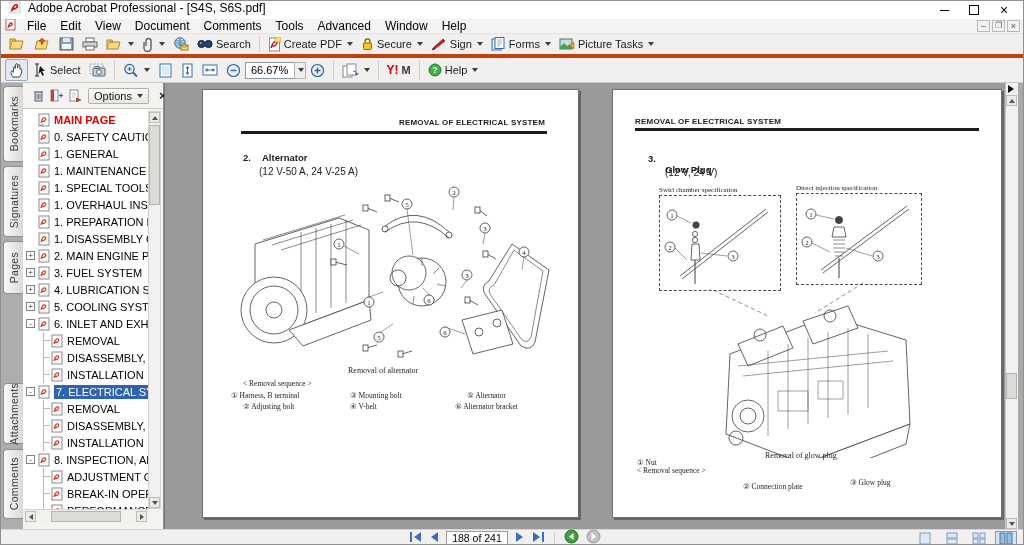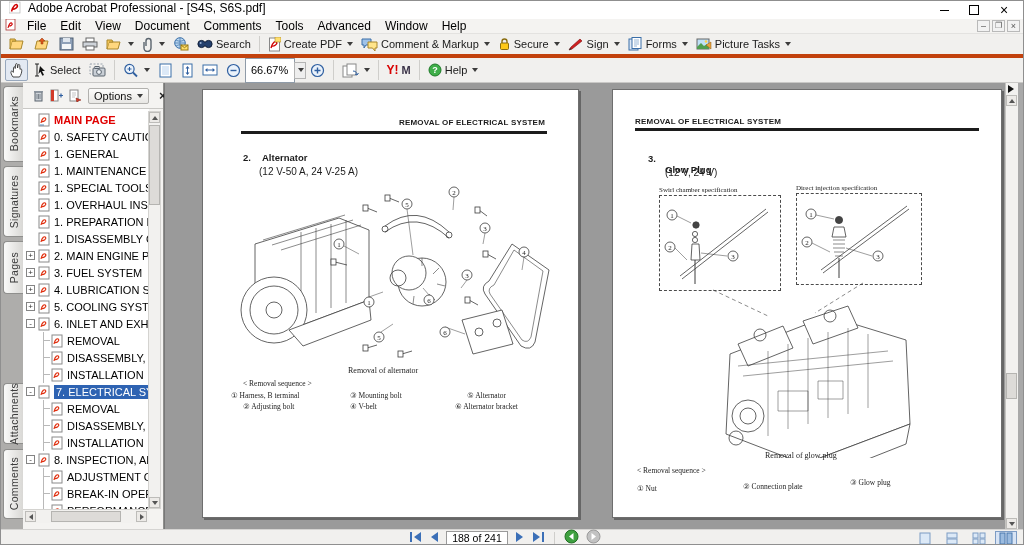--- a/index.html
+++ b/index.html
@@ -25,21 +25,21 @@
   .mini.m1::before{content:"–"} .mini.m2::before{content:"❐";font-size:8px} .mini.m3::before{content:"×"}
 
   
   .toolbar{position:absolute;left:0;width:100%;background:#f1f0ee;display:flex;align-items:center;padding:0 4px}
   .tb1{top:33px;height:24px;border-bottom:4px solid #c2410c}
   .tb2{top:57px;height:25px;border-bottom:1px solid #c9c8c6}
   .tbtn{display:flex;align-items:center;gap:3px;padding:2px 3px;border:1px solid transparent;border-radius:2px;white-space:nowrap;font-size:11px;color:#1a1a1a}
   .tbtn.pressed{border:1px solid #98a8bd;background:#e3e9f2}
   .caret{width:0;height:0;border-left:3px solid transparent;border-right:3px solid transparent;border-top:4px solid #3c3c3c;margin-left:2px}
   .sep{width:1px;align-self:stretch;margin:2px 4px;background:#cfcecb}
-  .zoombox{width:50px;height:25px;border:1px solid #8f9ba8;background:#fff;font-size:11px;text-align:center;font-family:"Liberation Sans",sans-serif}
+  .zoombox{width:50px;height:17px;border:1px solid #8f9ba8;background:#fff;font-size:11px;text-align:center;font-family:"Liberation Sans",sans-serif}
   .dropbtn{width:12px;height:17px;border:1px solid #b4b4b4;background:#eee;display:flex;align-items:center;justify-content:center;margin-left:-1px}
   .yh-y{color:#d80000;font-weight:bold;font-size:12px}
   .yh-m{color:#3a3247;font-weight:bold;font-size:11px}
 
   
   .main{position:absolute;left:0;top:82px;width:100%;height:446px;background:#a9a9a9}
   
   .tabstrip{position:absolute;left:0;top:0;width:22px;height:100%;background:#aeadab}
   .vtab{position:absolute;left:2px;width:20px;background:linear-gradient(90deg,#fafaf9,#d9d8d5);border:1px solid #8f8f8d;border-right:none;border-radius:4px 0 0 4px;display:flex;align-items:center;justify-content:center}
   .vtab span{writing-mode:vertical-rl;transform:rotate(180deg);font-size:10.5px;color:#3b3b3b;letter-spacing:.3px}
@@ -204,28 +204,20 @@
       <span>Search</span>
     </span>
     <span class="sep"></span>
     <span class="tbtn">
       <svg width="13" height="15" viewBox="0 0 13 15">
           <rect x="1.5" y="1" width="10" height="13" fill="#fff" stroke="#888"></rect>
           <path d="M3 11 C4.5 5 7.5 3.5 8.7 5.3 C9.8 7 6 9.5 4 9" fill="none" stroke="#d00000" stroke-width="1.4"></path>
           <rect x="7" y="0" width="6" height="5" fill="#ffdf6e" stroke="#a8862a" stroke-width=".6"></rect>
         </svg>
       <span>Create PDF</span>
-      <span class="caret"></span>
-    </span>
-    <span class="tbtn">
-      <svg width="17" height="14" viewBox="0 0 17 14">
-          <path d="M1 2 h9 v6 h-5 l-2 3 v-3 h-2 Z" fill="#9fc2e8" stroke="#3a6ea8"></path>
-          <path d="M7 5 h9 v6 h-2 v3 l-2.5 -3 H7 Z" fill="#ffe48a" stroke="#a8862a"></path>
-        </svg>
-      <span>Comment &amp; Markup</span>
       <span class="caret"></span>
     </span>
     <span class="tbtn">
       <svg width="13" height="14" viewBox="0 0 13 14">
           <path d="M4 6 V4.5 a2.5 2.5 0 0 1 5 0 V6" fill="none" stroke="#8a6d10" stroke-width="1.4"></path>
           <rect x="2.5" y="6" width="8" height="6.5" rx="1" fill="#ffc816" stroke="#8a6d10"></rect>
         </svg>
       <span>Secure</span>
       <span class="caret"></span>
     </span>
@@ -816,21 +808,21 @@
               <circle cx="10" cy="48" r="5" fill="#fff" stroke="#3c3c3c" stroke-width="0.8"></circle>
                 <text x="10" y="50.5">2</text>
               <circle cx="81" cy="62" r="5" fill="#fff" stroke="#3c3c3c" stroke-width="0.8"></circle>
                 <text x="81" y="64.5">3</text>
             </g>
           </svg>
         </div>
 
         <span class="ptext pcap" style="left:152px;top:361px">Removal of glow plug</span>
         <span class="ptext pserif" style="left:24px;top:376px">&lt; Removal sequence &gt;</span>
-        <span class="ptext pserif" style="left:24px;top:394px">① Nut</span>
+        <span class="ptext pserif" style="left:24px;top:368px">① Nut</span>
         <span class="ptext pserif" style="left:130px;top:392px">② Connection plate</span>
         <span class="ptext pserif" style="left:237px;top:388px">③ Glow plug</span>
       </div>
     </div>
 
     <div class="doc-vscroll">
       <span class="black-tri"></span>
       <span class="sb-btn" style="top:12px">
           <span class="tri-up"></span>
         </span>

